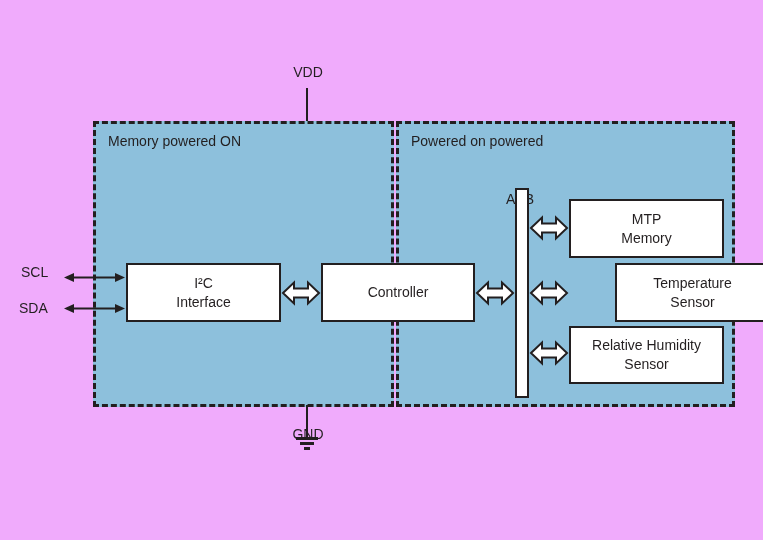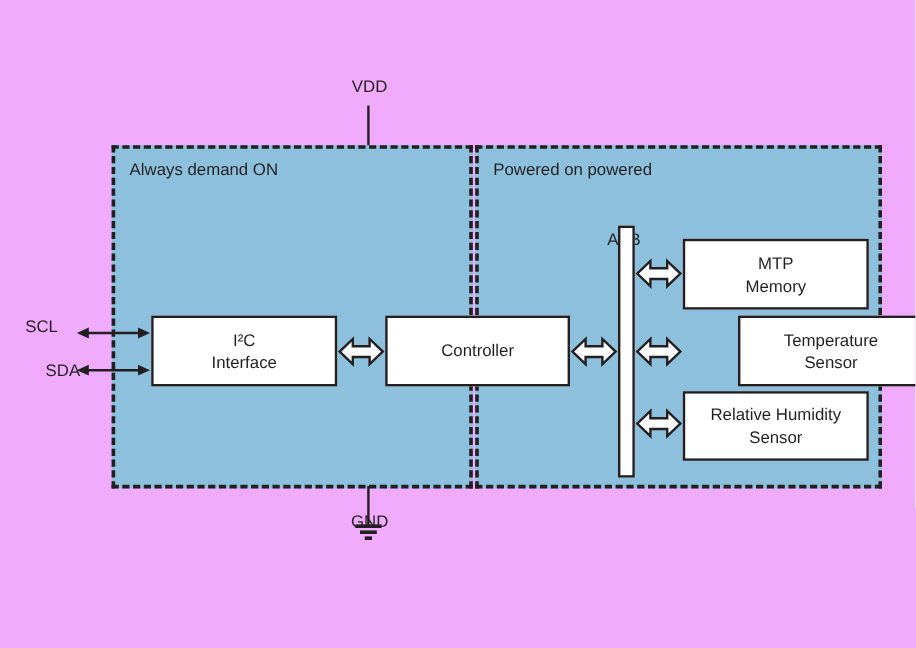--- a/index.html
+++ b/index.html
@@ -54,21 +54,21 @@
   .lbl {
     position: absolute;
     font-size: 14px;
     white-space: nowrap;
   }
   .lbl.centered { text-align: center; }
   #vdd-label { left: 282px; top: 64px;  width: 52px; }
   #gnd-label { left: 282px; top: 426px; width: 52px; }
   #apb-label { left: 498px; top: 166px; width: 44px; margin-top: 25px; }
   #scl-label { left: 21px;  top: 264px; width: 34px; }
-  #sda-label { left: 38px;  top: 300px; width: 34px; }
+  #sda-label { left: 19px;  top: 300px; width: 34px; }
   .vline {
     position: absolute;
     width: 2px;
     background: #231f20;
   }
   #vdd-line { left: 306px; top: 88px;  height: 35px; }
   #gnd-line { left: 306px; top: 405px; height: 34px; }
   .gnd-bar {
     position: absolute;
     height: 3px;
@@ -81,21 +81,21 @@
 </style>
 </head>
 <body>
 
 <div class="stage">
 
   <div class="lbl centered" id="vdd-label">VDD</div>
   <div class="vline" id="vdd-line"></div>
 
   <div class="region" id="region-always">
-    <div class="region-label">Always demand ON</div>
+    <div class="region-label">Memory powered ON</div>
   </div>
   <div class="region" id="region-demand">
     <div class="region-label">Powered on powered</div>
   </div>
 
   <div class="lbl" id="scl-label">SCL</div>
   <div class="lbl" id="sda-label">SDA</div>
 
   <svg class="arrow" style="left:64px;top:271px" width="61" height="13" viewBox="0 0 61 13">
     <line x1="8" y1="6.5" x2="53" y2="6.5" stroke="#231f20" stroke-width="2"></line>

